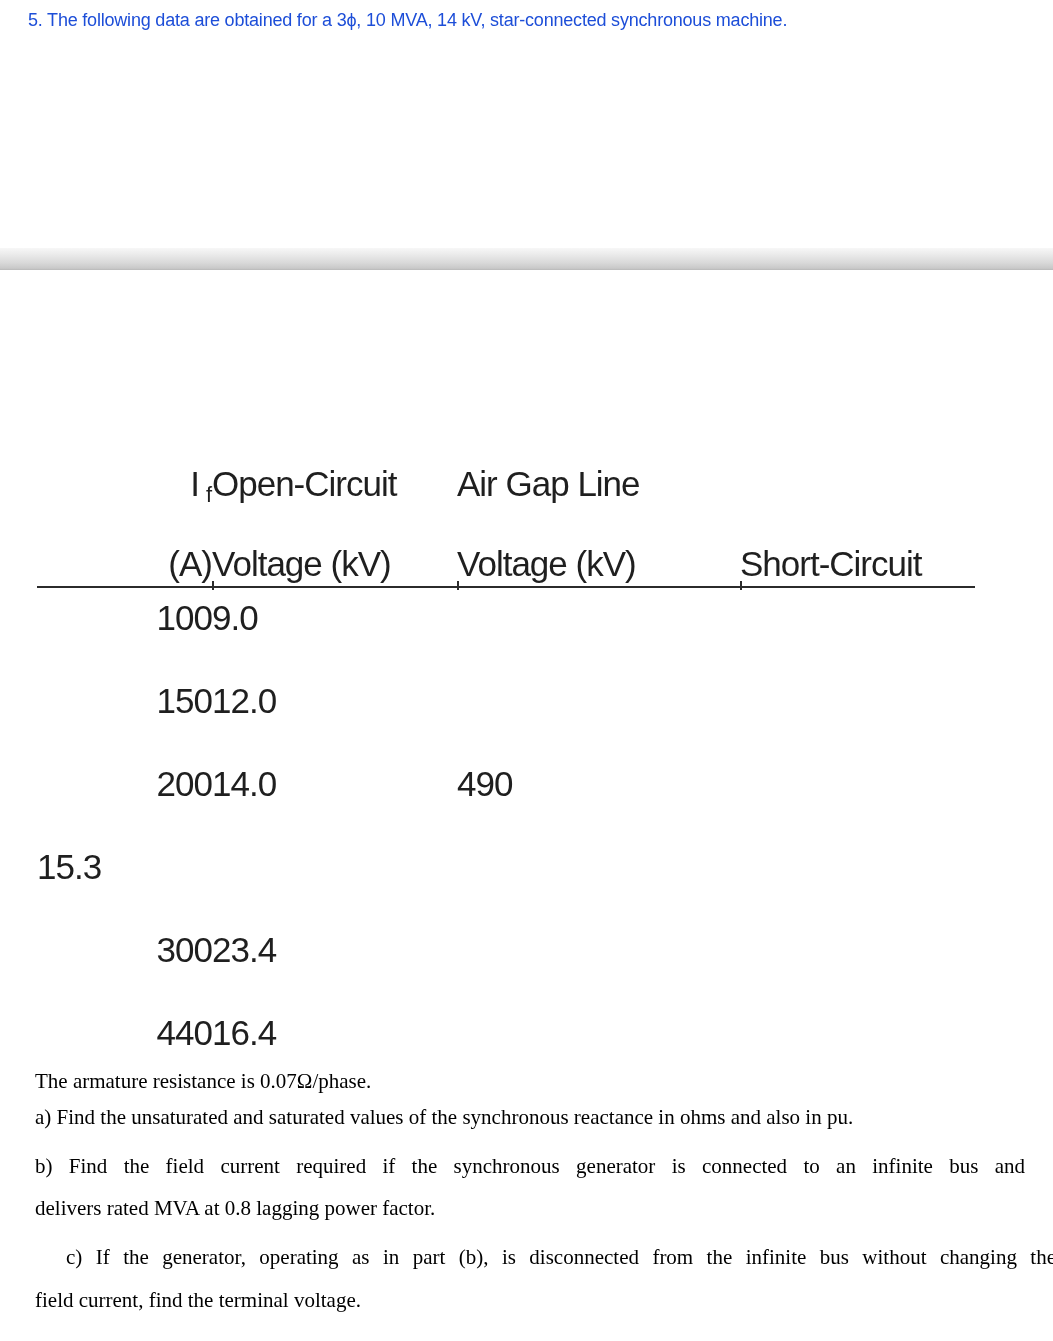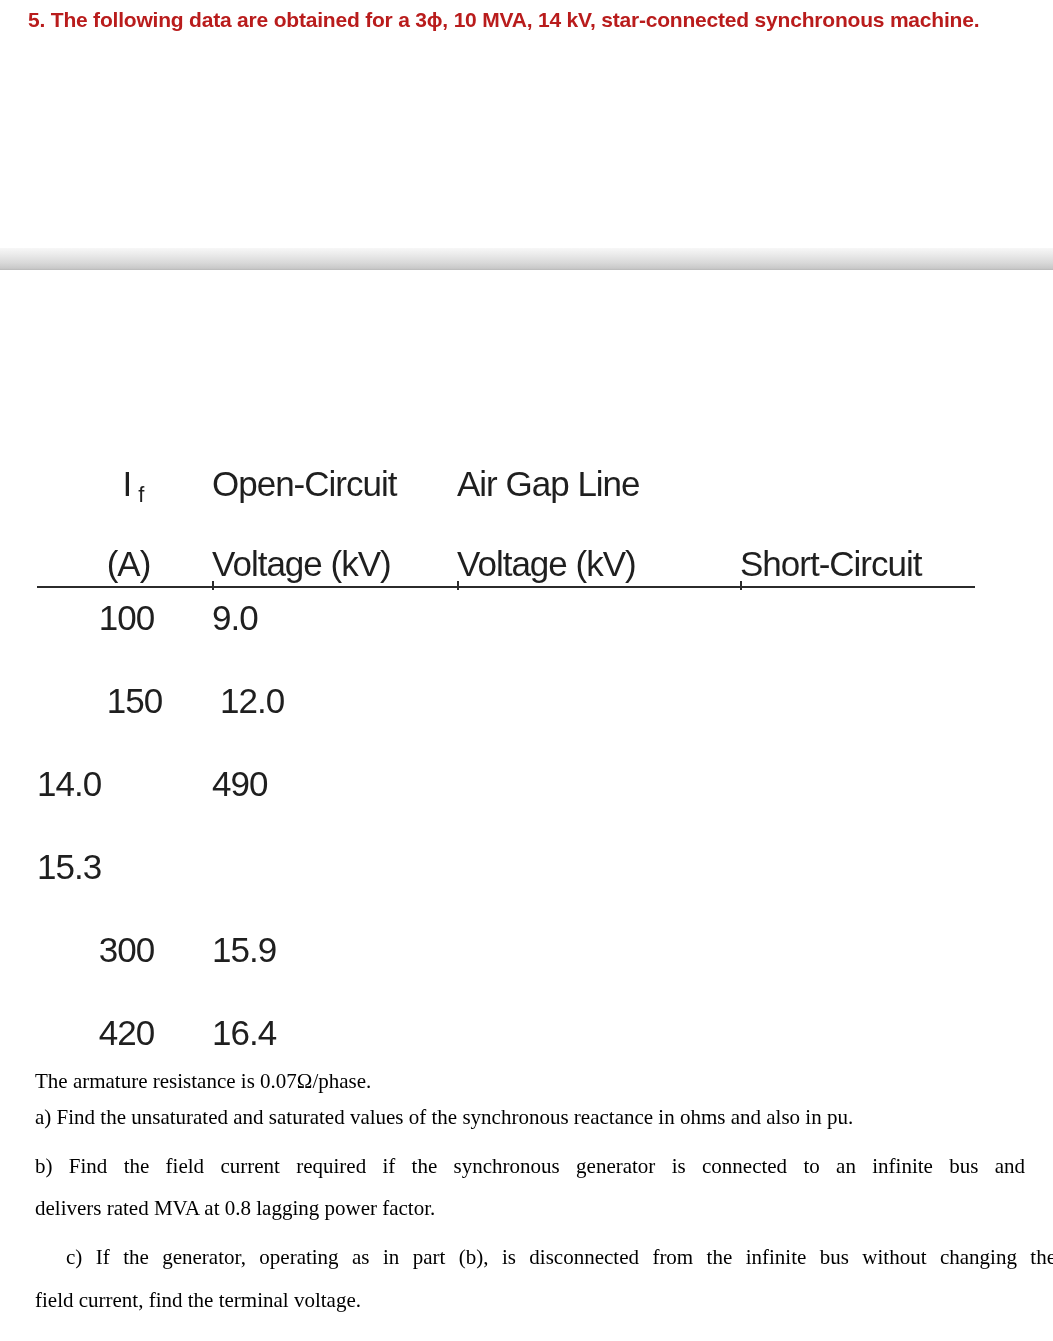--- a/index.html
+++ b/index.html
@@ -15,26 +15,25 @@
     overflow: hidden;
     font-family: "Liberation Sans", sans-serif;
     color: #1c1c1c;
   }
 
   
   .title {
     position: absolute;
     left: 28px;
     top: 7px;
-    font-size: 21px;
+    font-size: 18px;
     line-height: 26px;
-    color: #b91c1c;
+    color: #1d4ed8;
     white-space: nowrap;
     letter-spacing: -0.2px;
-    font-weight: bold;
   }
 
   
   .divider-bar {
     position: absolute;
     left: 0;
     top: 248px;
     width: 1053px;
     height: 21px;
     background: linear-gradient(180deg, #f7f7f7 0%, #ebebeb 30%, #d9d9d9 70%, #c9c9c9 96%, #c2c2c2 100%);
@@ -53,21 +52,21 @@
     color: #1f1f1f;
   }
   .grid-row {
     position: absolute;
     left: 0;
     width: 938px;
     display: grid;
     grid-template-columns: 175px 245px 283px 235px;
     line-height: 36px;
   }
-  .grid-row .c1 { text-align: center; padding-left: 4px; }
+  .grid-row .c1 { text-align: right; padding-left: 4px; }
   .grid-row .c2, .grid-row .c3, .grid-row .c4 { text-align: left; }
   .hrow1 { top: 6px; }
   .hrow1 .c1 { padding-left: 18px; }
   .hrow2 { top: 86px; }
   .hrow2 .c1 { padding-left: 8px; }
   .sub-f {
     font-size: 22px;
     vertical-align: baseline;
     position: relative;
     top: 6px;
@@ -86,21 +85,21 @@
     position: absolute;
     top: -5px;
     width: 2px;
     height: 9px;
     background: #2b2b2b;
   }
   .tick.t1 { left: 175px; }
   .tick.t2 { left: 420px; }
   .tick.t3 { left: 703px; }
   .drow1 { top: 140px; }
-  .drow2 { top: 223px; margin-left: 8px; }
+  .drow2 { top: 223px; }
   .drow3 { top: 306px; }
   .drow4 { top: 389px; }
   .drow5 { top: 472px; }
   .drow6 { top: 555px; }
 
   
   .nline {
     position: absolute;
     left: 35px;
     width: 990px;
@@ -159,39 +158,40 @@
     </div>
 
     <div class="grid-row drow2">
       <div class="c1">150</div>
       <div class="c2">12.0</div>
       <div class="c3"></div>
       <div class="c4"></div>
     </div>
 
     <div class="grid-row drow3">
+      <div class="c1">200</div>
       <div class="c2">14.0</div>
       <div class="c4">490</div>
     </div>
 
     <div class="grid-row drow4">
       <div class="c2">15.3</div>
       <div class="c3"></div>
       <div class="c4"></div>
     </div>
 
     <div class="grid-row drow5">
       <div class="c1">300</div>
-      <div class="c2">15.9</div>
+      <div class="c2">23.4</div>
       <div class="c3"></div>
       <div class="c4"></div>
     </div>
 
     <div class="grid-row drow6">
-      <div class="c1">420</div>
+      <div class="c1">440</div>
       <div class="c2">16.4</div>
       <div class="c3"></div>
       <div class="c4"></div>
     </div>
 
   </div>
 
   <div class="nline l1">The armature resistance is 0.07Ω/phase.</div>
   <div class="nline l2">a) Find the unsaturated and saturated values of the synchronous reactance in ohms and also in pu.</div>
   <div class="nline l3 just">b) Find the field current required if the synchronous generator is connected to an infinite bus and</div>

